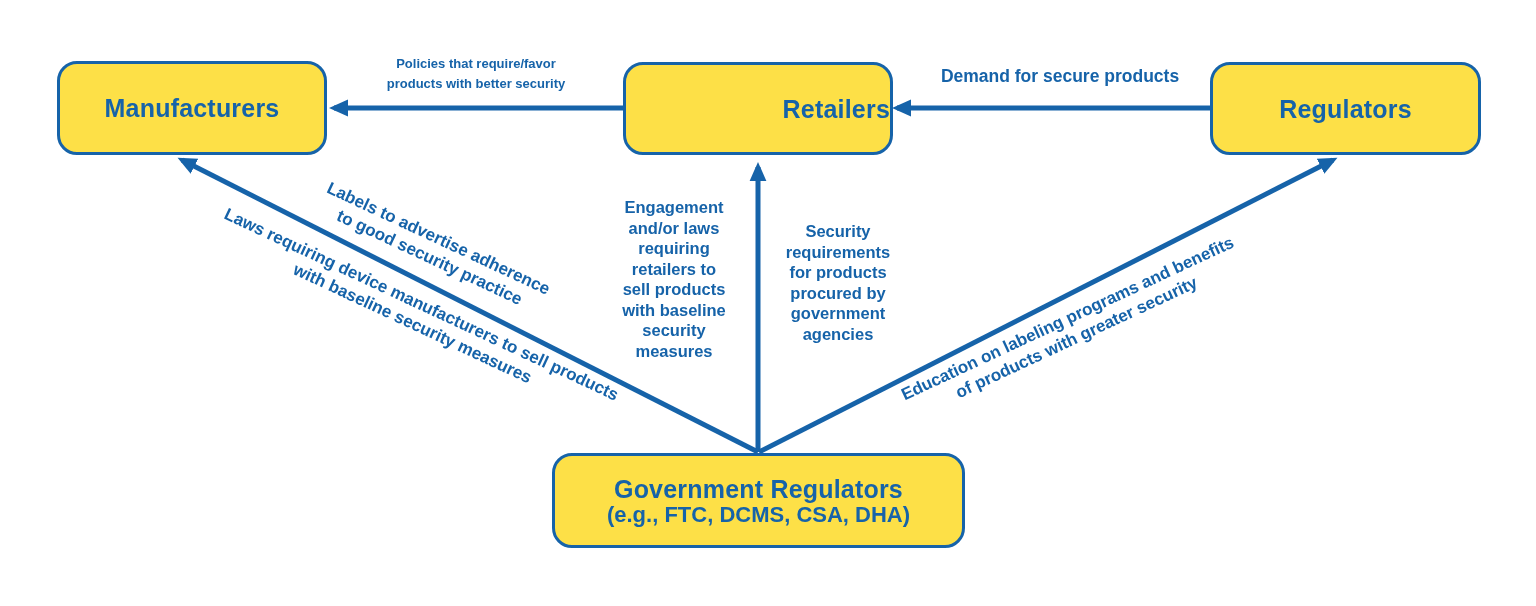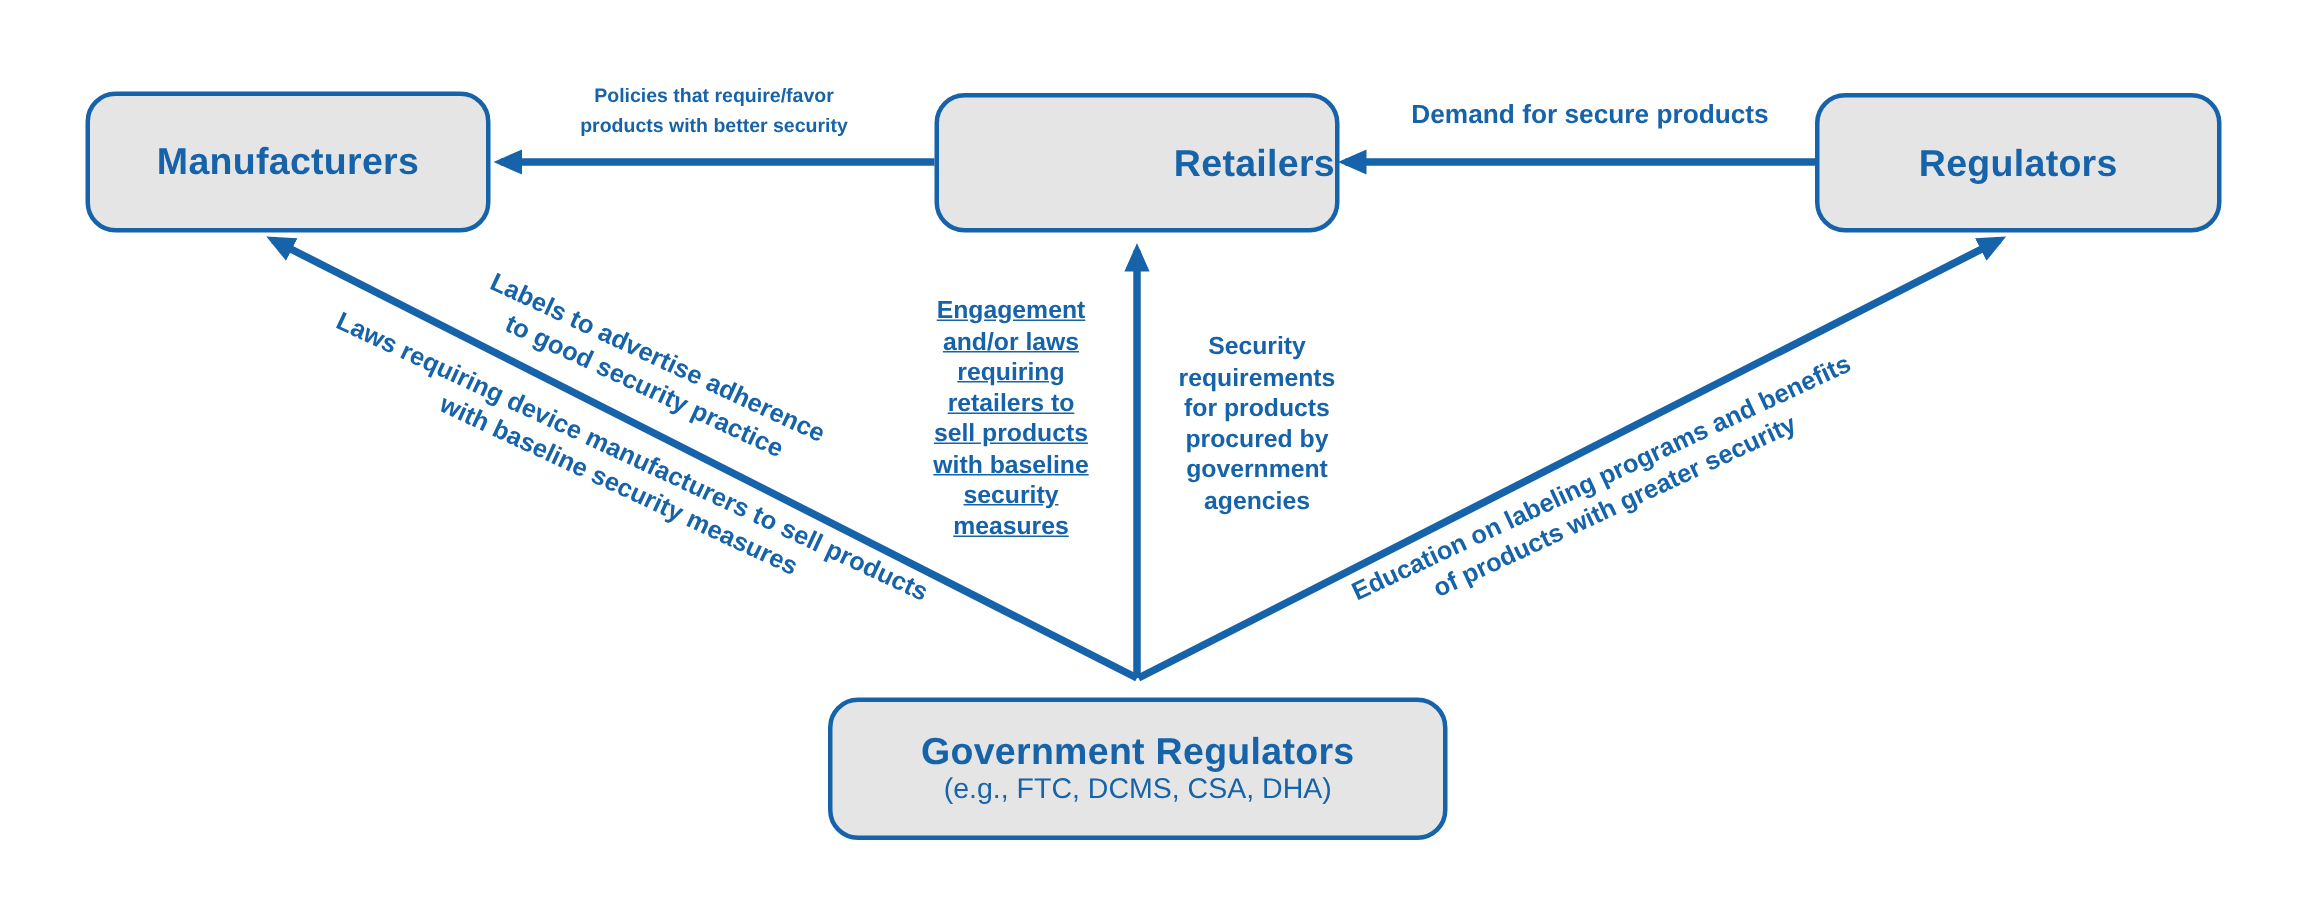--- a/index.html
+++ b/index.html
@@ -23,64 +23,64 @@
     height: 606px;
   }
   .edge-line {
     stroke: #1663a9;
     stroke-width: 5;
     fill: none;
   }
   .node {
     position: absolute;
     box-sizing: border-box;
-    background: #e5e5e5;
+    background: #fde047;
     border: 3px solid #1663a9;
     border-radius: 20px;
     display: flex;
     flex-direction: column;
     align-items: center;
     justify-content: center;
     text-align: center;
     color: #1663a9;
   }
   .node-label {
     font-size: 25px;
     font-weight: bold;
     line-height: 28px;
     letter-spacing: 0.2px;
   }
   .node-sublabel {
-    font-size: 19px;
-    font-weight: normal;
+    font-size: 22px;
+    font-weight: bold;
     line-height: 24px;
   }
   .node-manufacturers { left: 57px;   top: 61px;  width: 270px; height: 94px; }
   .node-retailers     { left: 623px;  top: 62px;  width: 270px; height: 93px; align-items: flex-end; }
   .node-consumers     { left: 1210px; top: 62px;  width: 271px; height: 93px; }
-  .node-government    { left: 552px;  top: 453px; width: 413px; height: 95px; margin-top: 12px; }
+  .node-government    { left: 552px;  top: 453px; width: 413px; height: 95px; }
 
   .edge-label {
     position: absolute;
     color: #1663a9;
     font-weight: bold;
     text-align: center;
     white-space: pre-line;
   }
   .label-policies {
     left: 326px; top: 54px; width: 300px;
     font-size: 13px; line-height: 20px;
   }
   .label-demand {
     left: 910px; top: 66px; width: 300px;
     font-size: 17.5px; line-height: 20px;
   }
   .label-engagement {
     left: 604px; top: 197px; width: 140px;
-    font-size: 16.5px; line-height: 20.5px; text-decoration: underline;
+    font-size: 16.5px; line-height: 20.5px;
   }
   .label-security-req {
     left: 763px; top: 221px; width: 150px;
     font-size: 16.5px; line-height: 20.5px;
   }
   .label-advertise {
     left: 299px; top: 227px; width: 270px;
     font-size: 17px; line-height: 21px;
     transform: rotate(25deg);
     transform-origin: center center;

